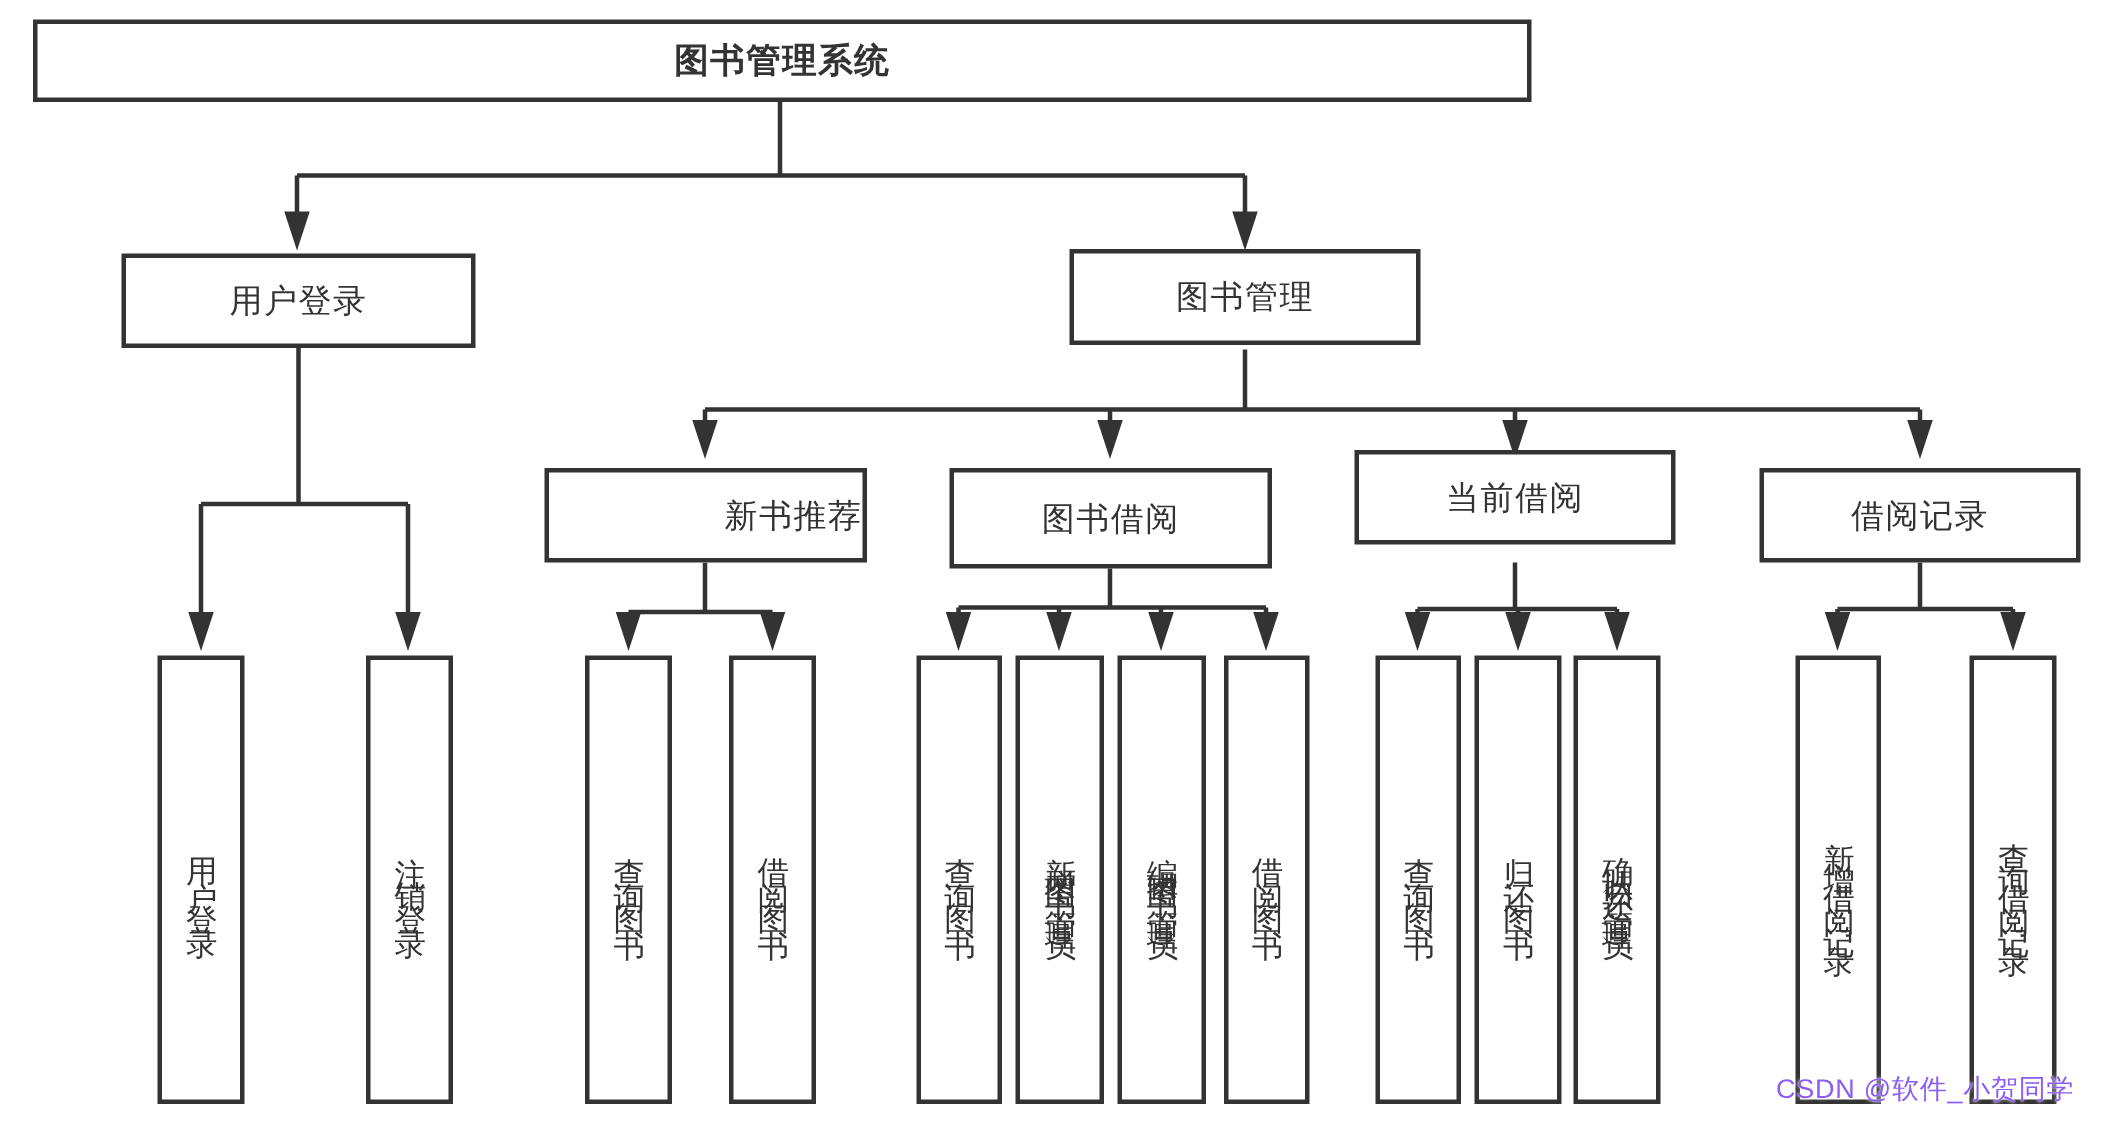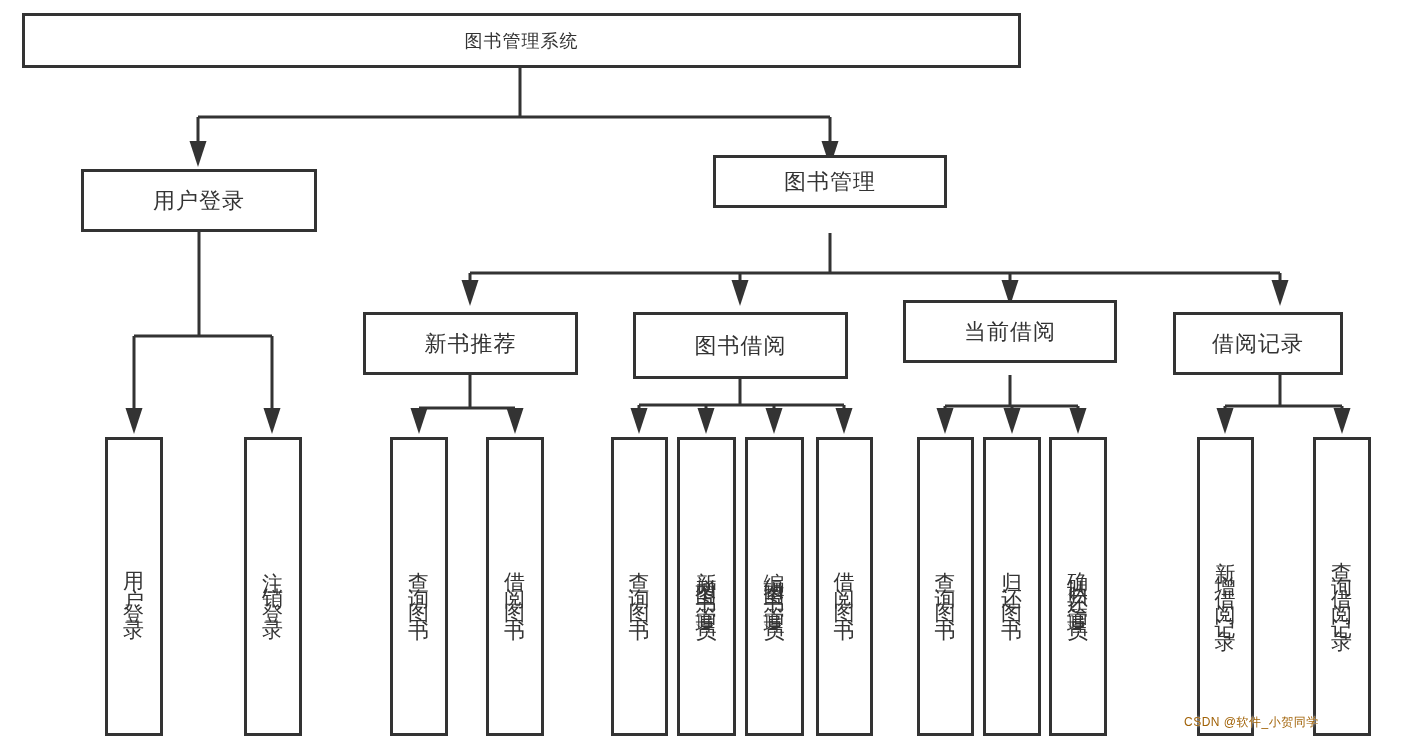--- a/index.html
+++ b/index.html
@@ -29,21 +29,21 @@
     border: 3px solid #333333;
     color: #333333;
     display: flex;
     align-items: center;
     justify-content: center;
     z-index: 2;
     font-size: 22px;
     letter-spacing: 1px;
     line-height: 1;
   }
-  .node.root { font-size: 18px; }
+  .node.root { font-size: 23px; font-weight: bold; }
   .leaf {
     position: absolute;
     box-sizing: border-box;
     background: #ffffff;
     border: 3px solid #333333;
     color: #333333;
     z-index: 2;
     display: flex;
     align-items: center;
     justify-content: center;
@@ -56,22 +56,22 @@
     height: 299px;
     overflow: hidden;
   }
   .leaf.long { letter-spacing: 7px; }
   .leaf.mid  { letter-spacing: 14px; }
   #watermark {
     position: absolute;
     left: 1184px;
     top: 714px;
     z-index: 3;
-    font-size: 12px;
-    color: #a16207;
+    font-size: 18px;
+    color: #8b5cf6;
     letter-spacing: 0.5px;
     white-space: nowrap;
     text-shadow: 0 0 3px rgba(255,255,255,0.95), 0 0 1px rgba(255,255,255,0.9);
   }
 </style>
 </head>
 <body>
 
 <div id="stage">
 
@@ -113,34 +113,34 @@
     </g>
   </svg>
 
   <div class="node root" style="left:22px; top:13px; width:999px; height:55px;">
     <span>图书管理系统</span>
   </div>
 
   <div class="node" style="left:81px; top:169px; width:236px; height:63px;">
     <span>用户登录</span>
   </div>
-  <div class="node" style="left:713px; top:155px; width:234px; height:53px;align-items:center;">
+  <div class="node" style="left:713px; top:166px; width:234px; height:64px;align-items:center;">
     <span>图书管理</span>
   </div>
 
-  <div class="node" style="left:363px; top:312px; width:215px; height:63px;">
+  <div class="node" style="left:363px; top:312px; width:215px; height:63px;justify-content:flex-end;">
     <span>新书推荐</span>
   </div>
   <div class="node" style="left:633px; top:312px; width:215px; height:67px;">
     <span>图书借阅</span>
   </div>
   <div class="node" style="left:903px; top:300px; width:214px; height:63px;">
     <span>当前借阅</span>
   </div>
-  <div class="node" style="left:1173px; top:312px; width:170px; height:63px;">
+  <div class="node" style="left:1173px; top:312px; width:214px; height:63px;">
     <span>借阅记录</span>
   </div>
 
   <div class="leaf" style="left:105px; width:58px;">
     <span>用户登录</span>
   </div>
   <div class="leaf" style="left:244px; width:58px;">
     <span>注销登录</span>
   </div>
 

